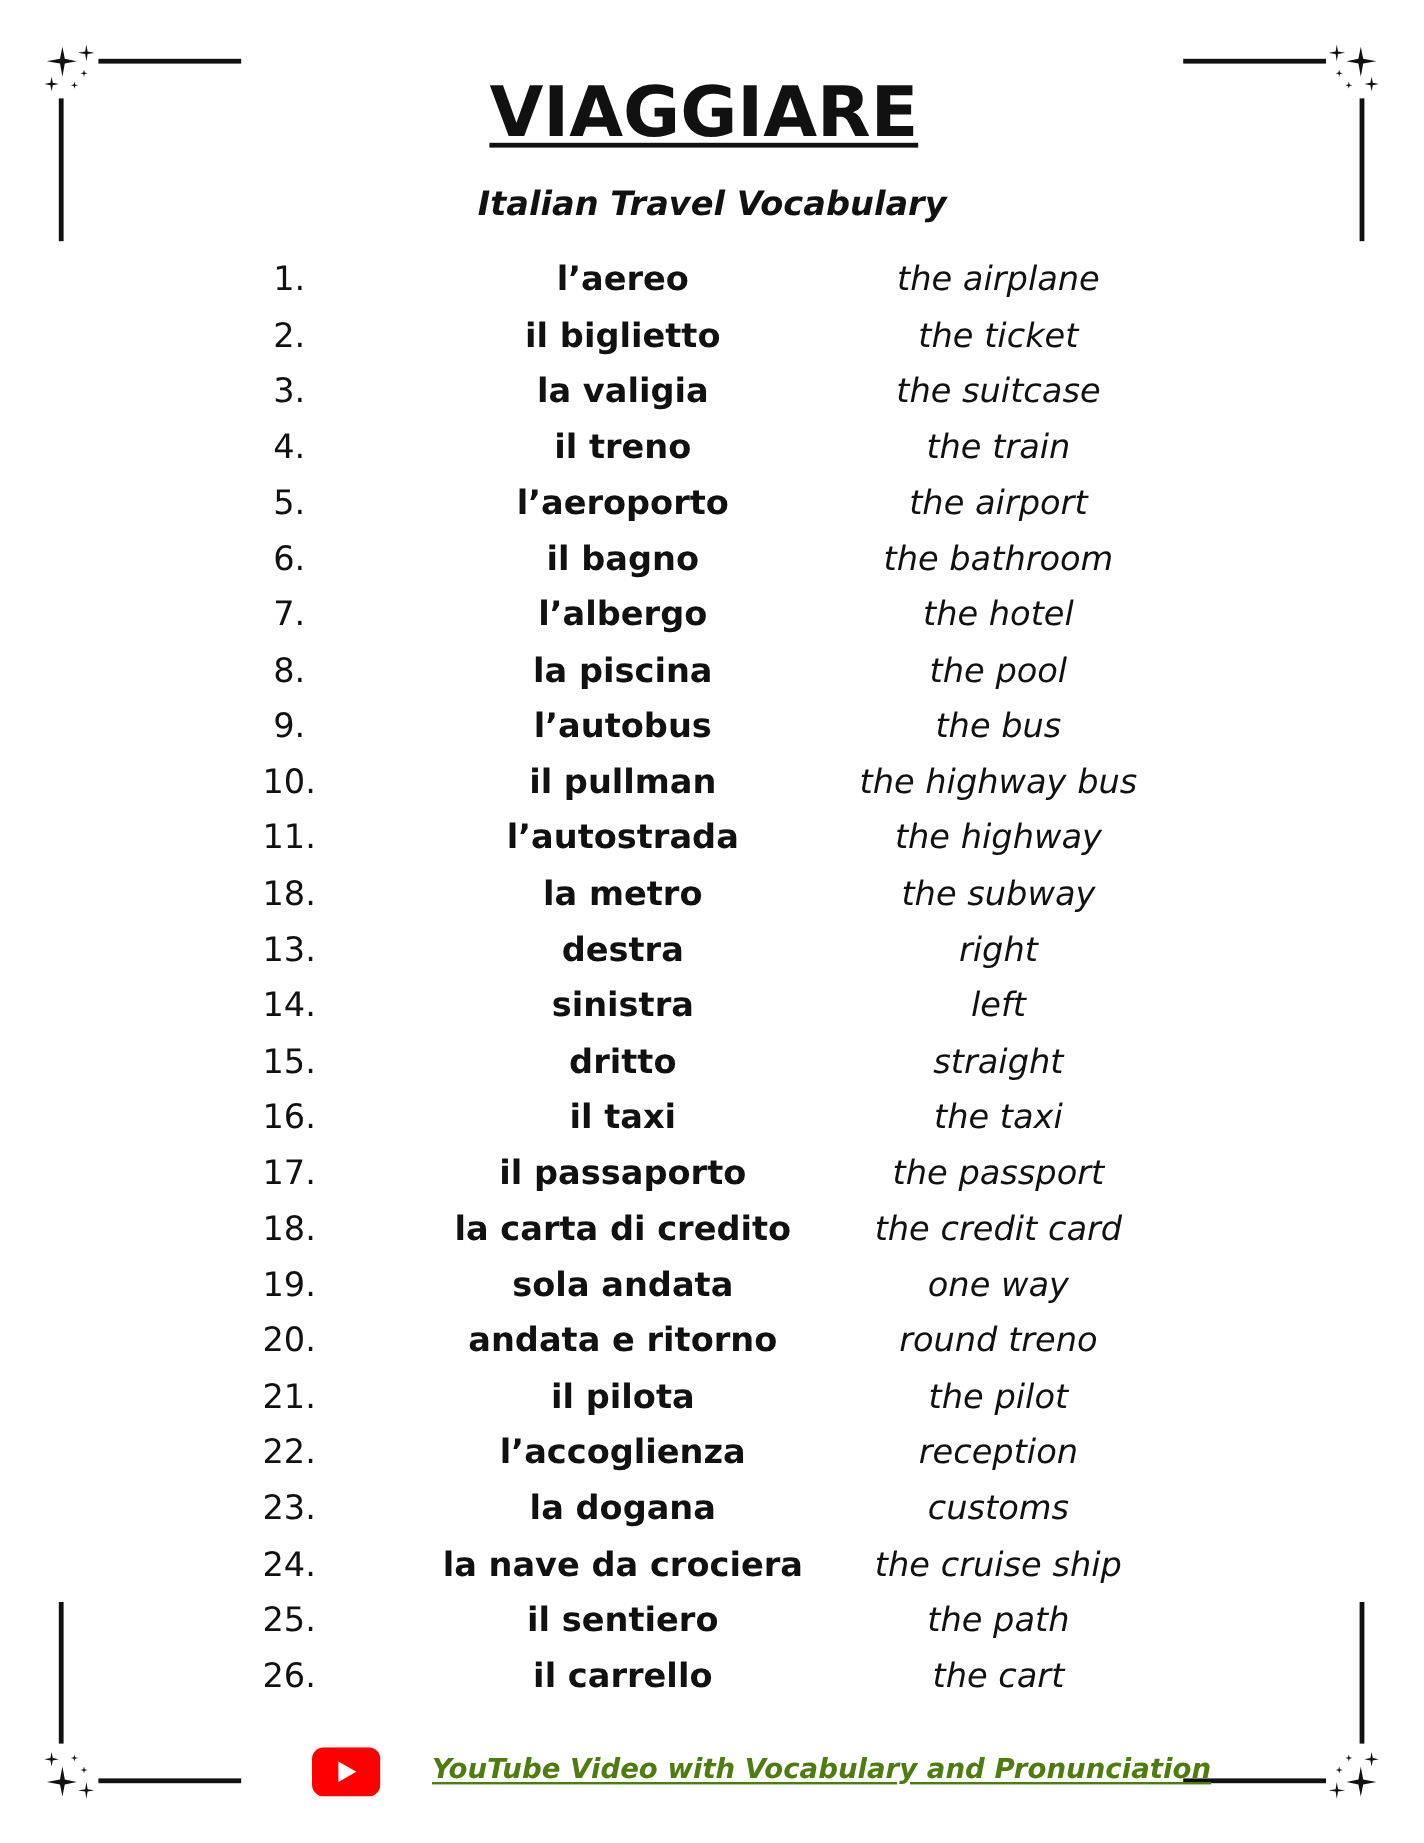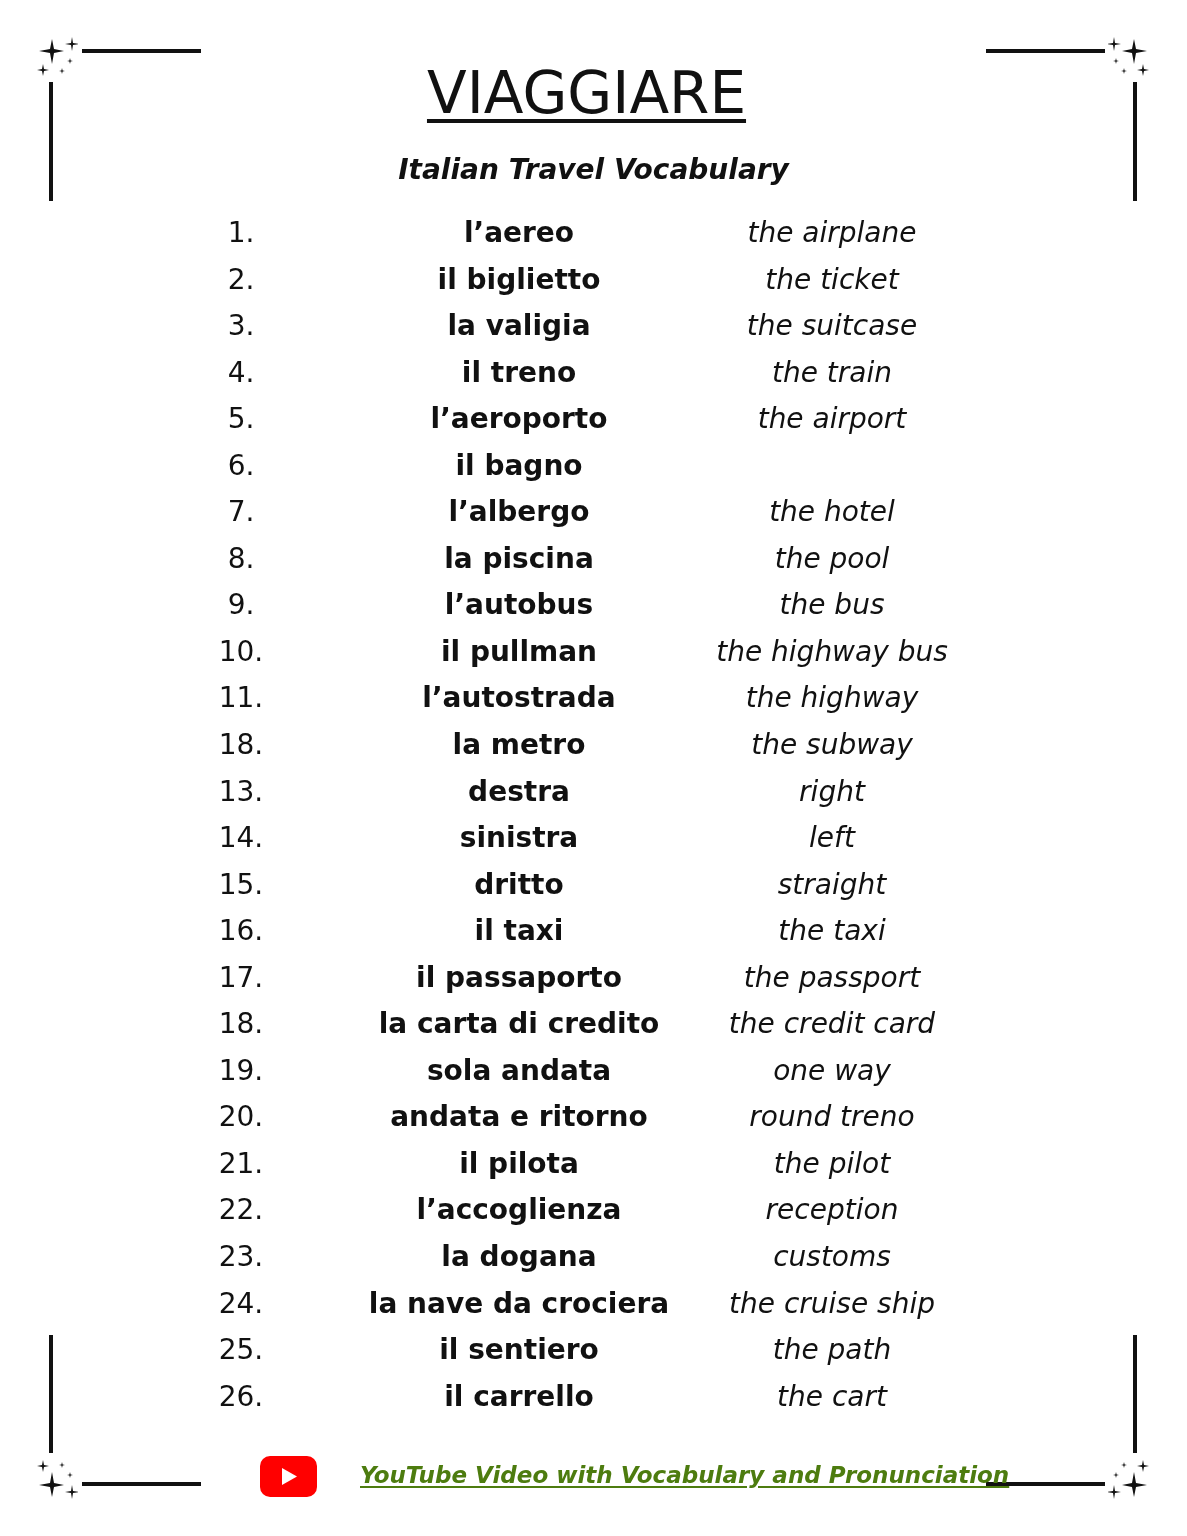--- a/index.html
+++ b/index.html
@@ -1,21 +1,21 @@
 <!DOCTYPE html>
 <html><head>
 <meta charset="utf-8">
 <style>
   html, body { margin: 0; padding: 0; background: #ffffff; }
   body { width: 1187px; height: 1536px; position: relative; overflow: hidden;
          font-family: "DejaVu Sans", "Liberation Sans", sans-serif; color: #111111; }
   .line { position: absolute; background: #111111; }
   .sparkles { position: absolute; width: 44px; height: 44px; }
   .title { position: absolute; left: 0; width: 1173px; top: 58px; text-align: center;
-           font-weight: normal; font-size: 58px; letter-spacing: 0px; line-height: 70px; }
+           font-weight: bold; font-size: 58px; letter-spacing: 0px; line-height: 70px; }
   .title span { text-decoration: underline; text-decoration-thickness: 4px; text-underline-offset: 6px; }
   .subtitle { position: absolute; left: 0; width: 1187px; top: 154px; text-align: center;
               font-weight: bold; font-style: italic; font-size: 28px; line-height: 32px; }
   .vocab { position: absolute; left: 0; top: 210px; width: 1187px; }
   .row { position: relative; height: 46.56px; }
   .row > span { position: absolute; top: 0; line-height: 46px; font-size: 28px; white-space: nowrap; transform: translateX(-50%); }
   .num { left: 241px; font-weight: normal; }
   .it { left: 519px; font-weight: bold; }
   .en { left: 832px; font-style: italic; font-weight: normal; }
   .footer-logo { position: absolute; left: 260px; top: 1456px; width: 57px; height: 41px; }
@@ -89,20 +89,21 @@
       <span class="en">the train</span>
     </div>
   <div class="row">
       <span class="num">5.</span>
       <span class="it">l’aeroporto</span>
       <span class="en">the airport</span>
     </div>
   <div class="row">
       <span class="num">6.</span>
       <span class="it">il bagno</span>
+      <span class="en">the bathroom</span>
     </div>
   <div class="row">
       <span class="num">7.</span>
       <span class="it">l’albergo</span>
       <span class="en">the hotel</span>
     </div>
   <div class="row">
       <span class="num">8.</span>
       <span class="it">la piscina</span>
       <span class="en">the pool</span>

